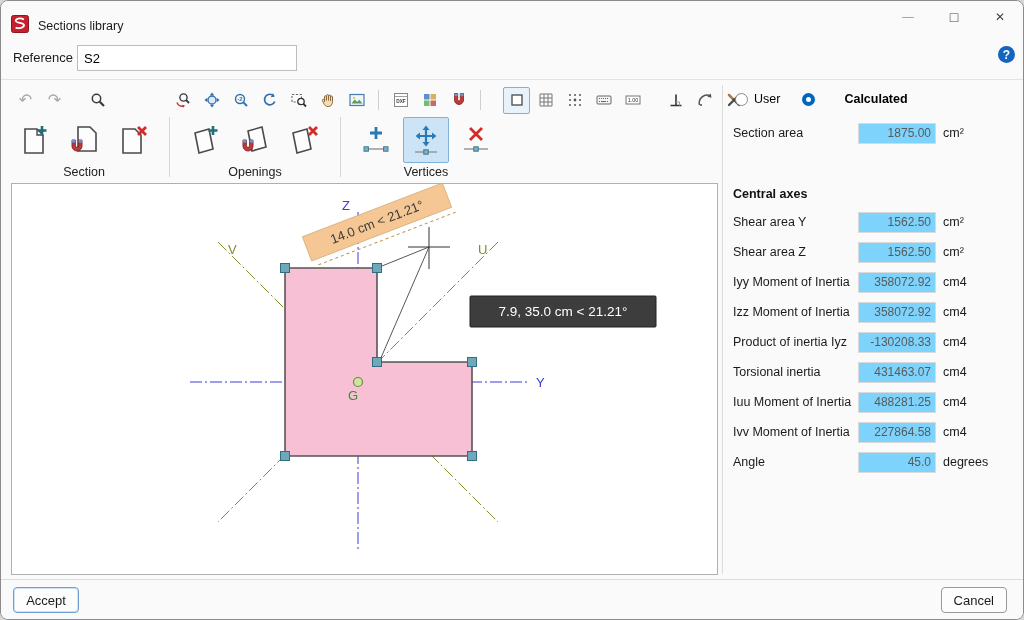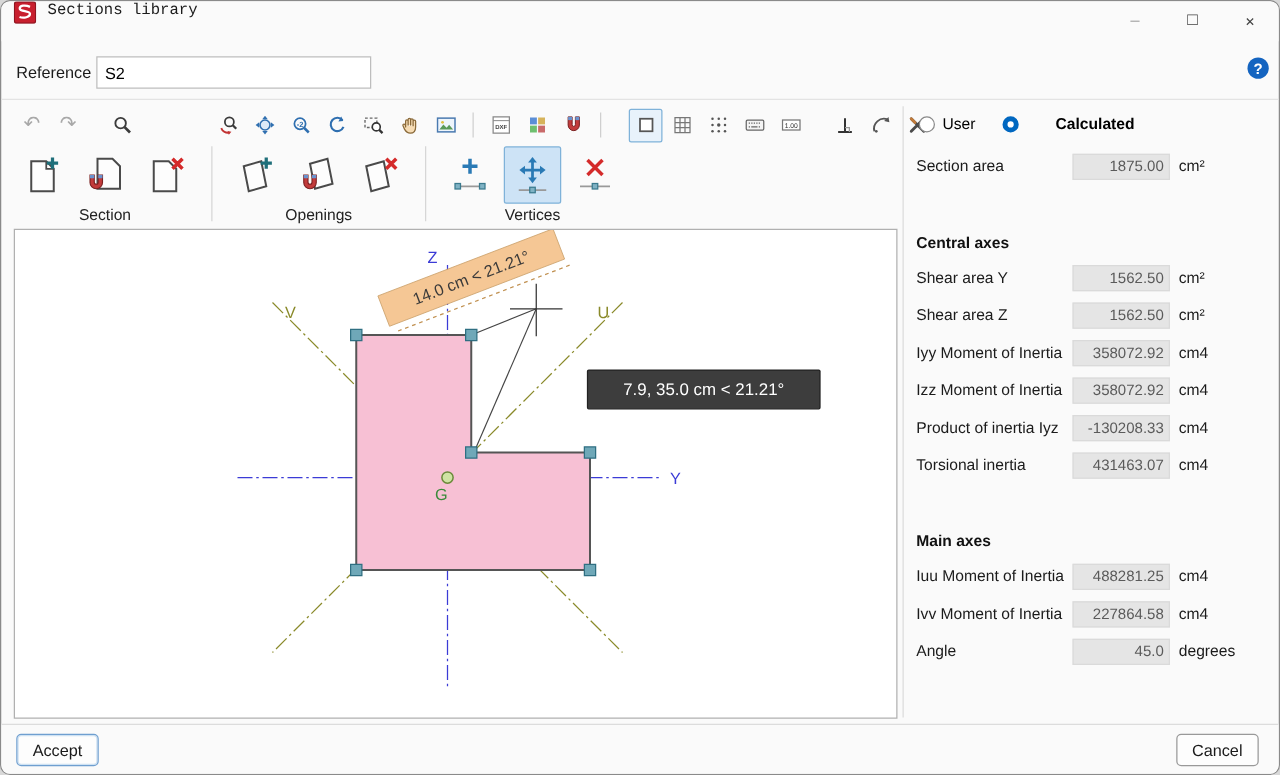--- a/index.html
+++ b/index.html
@@ -1,20 +1,20 @@
 <!DOCTYPE html>
 <html><head>
 <meta charset="utf-8">
 <style>
   html,body{margin:0;padding:0;width:1024px;height:620px;background:#d8d8d8;
     font-family:"Liberation Sans",sans-serif;-webkit-font-smoothing:antialiased;}
   .window{position:absolute;inset:0;background:#fafafa;border:1px solid #8a8a8a;
     border-radius:8px;overflow:hidden;}
   
-  .titlebar{position:absolute;top:0;left:0;right:0;height:32px;display:flex;align-items:flex-start;background:#fafafa;font-family:Liberation Mono, monospace;}
+  .titlebar{position:absolute;top:0;left:0;right:0;height:32px;display:flex;align-items:flex-end;background:#fafafa;}
   .titlebar .logo{width:18px;height:18px;margin-left:10px;}
   .titlebar .ttl{font-size:12.5px;color:#1b1b1b;margin-left:9px;}
   .wctrls{margin-left:auto;display:flex;height:32px;}
   .wbtn{width:46px;height:32px;display:flex;align-items:center;justify-content:center;
     font-size:12px;color:#444;}
   
   .refrow{position:absolute;top:38px;left:0;right:0;height:40px;border-bottom:1px solid #e3e3e3;}
   .reflbl{position:absolute;left:12px;top:11px;font-size:13px;color:#1b1b1b;}
   .refinput{position:absolute;left:76px;top:6px;width:206px;height:24px;border:1px solid #bdbdbd;
     background:#fff;font-size:13px;padding:0 6px;font-family:"Liberation Sans",sans-serif;}
@@ -49,21 +49,21 @@
   .panel{position:absolute;left:728px;top:84px;width:268px;}
   .phdr{background:#d7d7d7;font-weight:bold;font-size:12.5px;color:#111;padding:3px 6px;}
   .radios{display:flex;gap:22px;padding:7px 6px 4px;align-items:center;font-size:12.5px;}
   .radio{display:flex;align-items:center;gap:6px;}
   .rdot{width:13px;height:13px;border:1px solid #8a8a8a;border-radius:50%;background:#fff;box-sizing:border-box;}
   .rdot.checked{border:4px solid #0067c0;}
   .rlbl.bold{font-weight:bold;margin-left:23px;}
   .rows{display:flex;flex-direction:column;padding:8px 4px 0 4px;}
   .prow{display:flex;align-items:center;height:30px;font-size:12.5px;color:#1b1b1b;}
   .plbl{flex:1;}
-  .pval{width:68px;height:19px;background:#e5e5e5;border:1px solid #dadada;color:#5a5a5a;
+  .pval{width:68px;height:19px;background:#7dd3fc;border:1px solid #dadada;color:#5a5a5a;
     font-size:12px;line-height:19px;text-align:right;padding:0 4px;overflow:hidden;white-space:nowrap;}
   .punit{width:50px;padding-left:7px;font-size:12.5px;}
   .phead{font-weight:bold;font-size:12.5px;height:28px;line-height:30px;color:#111;margin-top:31px;}
   
   .footer{position:absolute;left:0;right:0;top:578px;height:42px;border-top:1px solid #dcdcdc;background:#fafafa;}
   .btn{position:absolute;top:7px;height:26px;min-width:66px;background:#fdfdfd;border:1px solid #999;
     border-radius:4px;font-size:13px;color:#1b1b1b;display:flex;align-items:center;justify-content:center;
     padding:0 12px;box-sizing:border-box;}
   .btn.accept{left:12px;border-color:#6f9fd0;box-shadow:0 0 0 1px #cfe2f3 inset;}
   .btn.cancel{right:16px;}
@@ -427,21 +427,20 @@
       <div class="prow">
           <span class="plbl">Product of inertia Iyz</span>
           <span class="pval">-130208.33</span>
           <span class="punit">cm4</span>
         </div>
       <div class="prow">
           <span class="plbl">Torsional inertia</span>
           <span class="pval">431463.07</span>
           <span class="punit">cm4</span>
         </div>
-      <div class="phead">Main axes</div>
       <div class="prow">
           <span class="plbl">Iuu Moment of Inertia</span>
           <span class="pval">488281.25</span>
           <span class="punit">cm4</span>
         </div>
       <div class="prow">
           <span class="plbl">Ivv Moment of Inertia</span>
           <span class="pval">227864.58</span>
           <span class="punit">cm4</span>
         </div>

